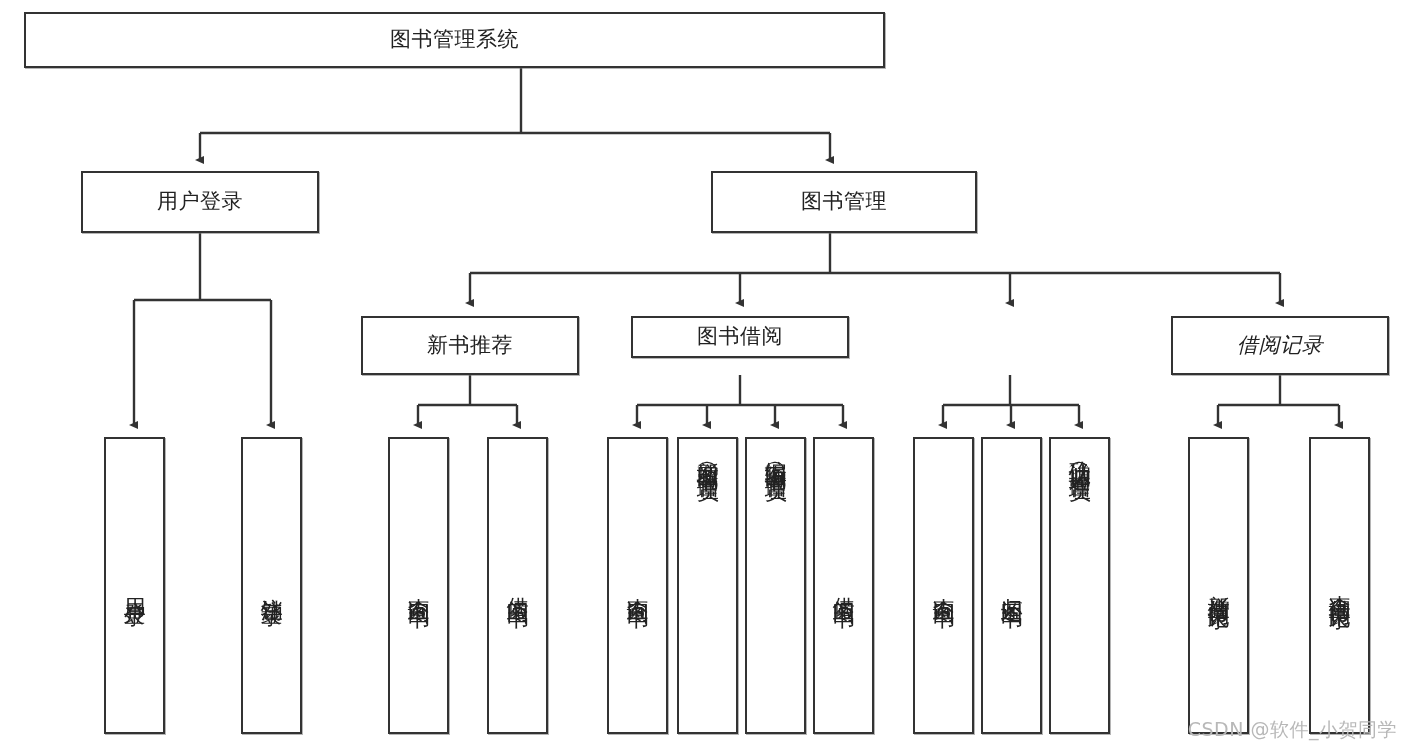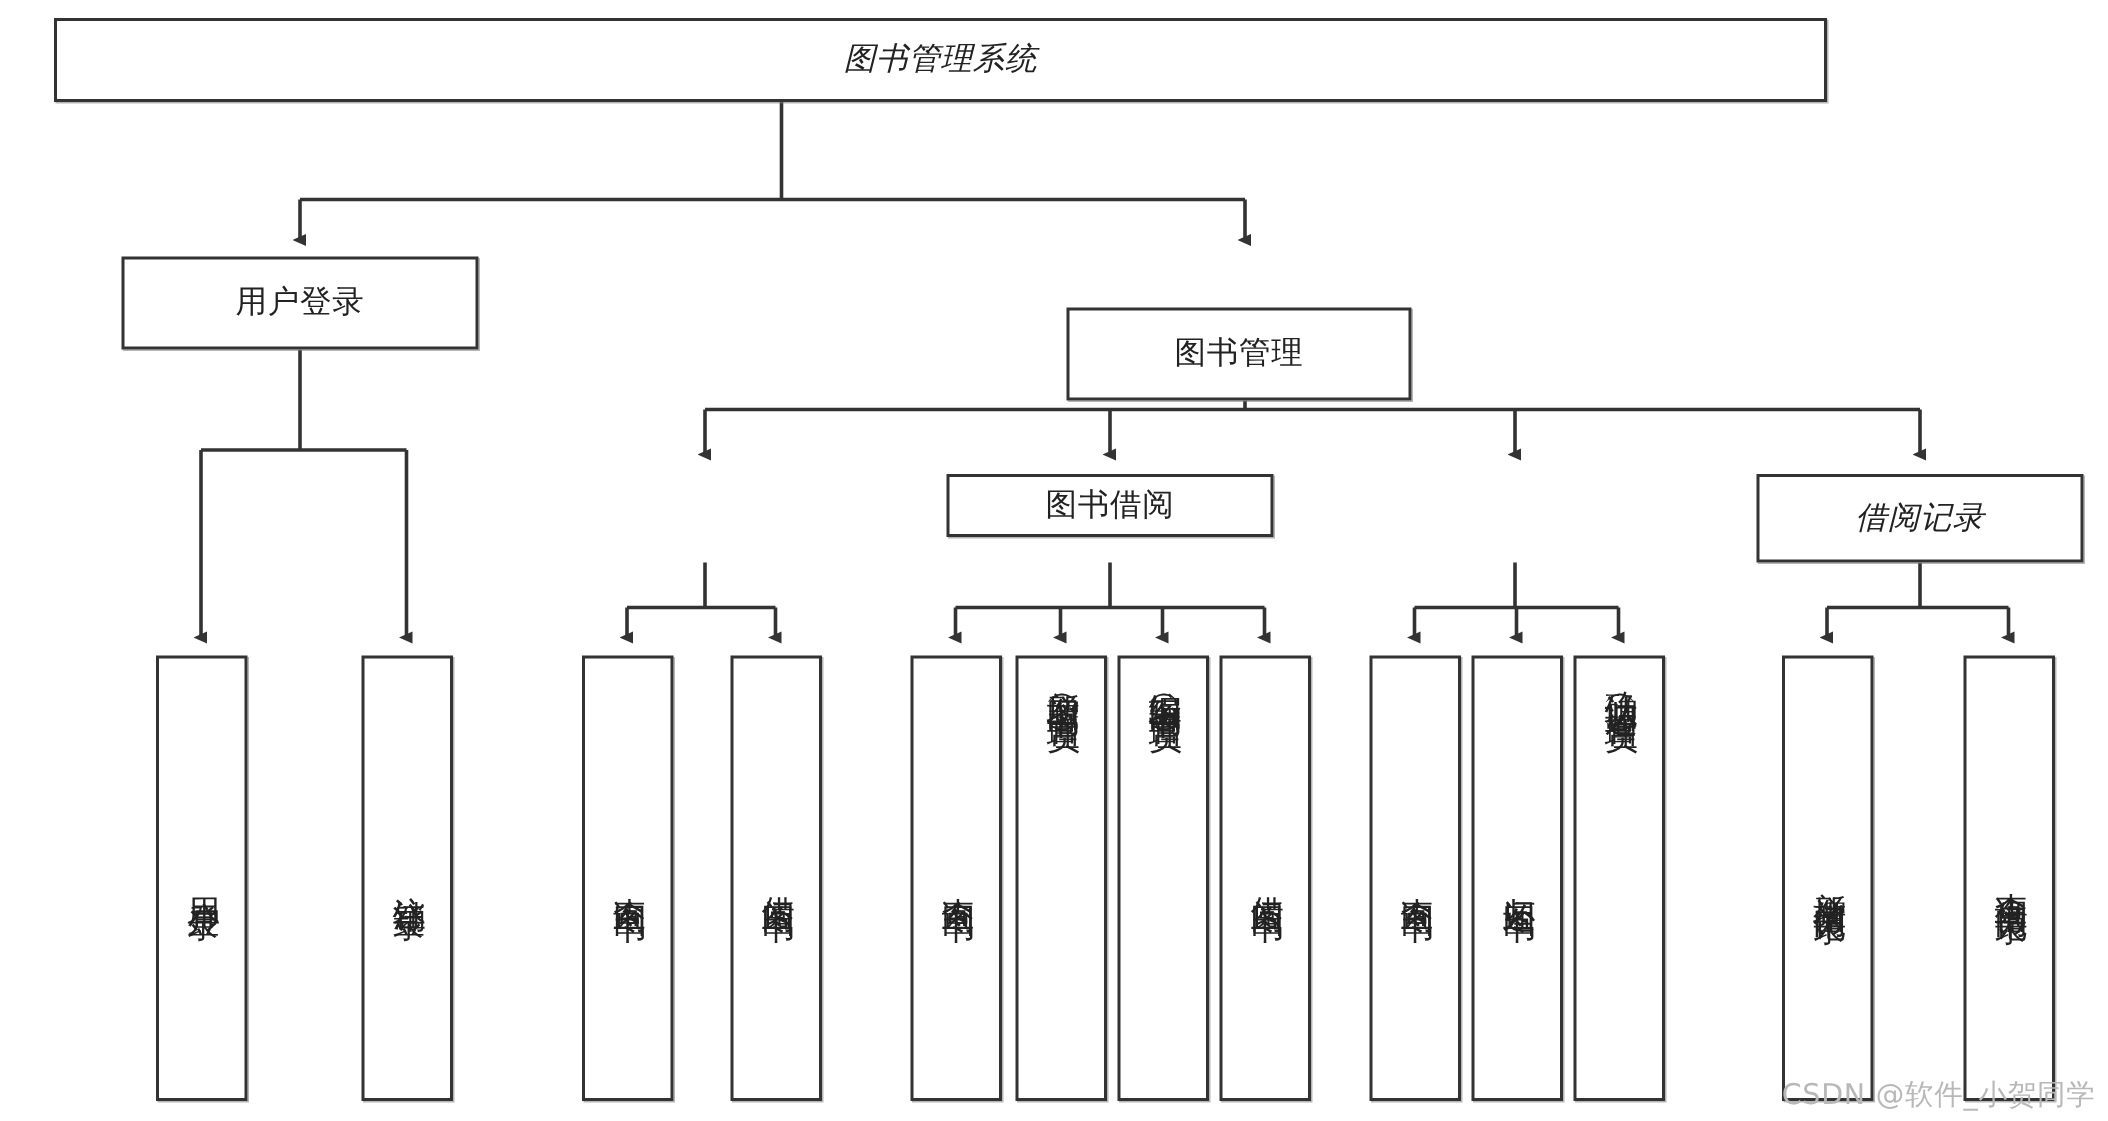--- a/index.html
+++ b/index.html
@@ -117,31 +117,34 @@
       <path d="M1011,405 L1011,425" marker-end="url(#arrow)"></path>
       <path d="M1079,405 L1079,425" marker-end="url(#arrow)"></path>
 
       <path d="M1280,375 L1280,405"></path>
       <path d="M1218,405 L1339,405"></path>
       <path d="M1218,405 L1218,425" marker-end="url(#arrow)"></path>
       <path d="M1339,405 L1339,425" marker-end="url(#arrow)"></path>
     </g>
   </svg>
 
-  <div class="node" style="left: 36px; top: 12px; width: 1182px; height: 56px; font-style: italic;">
+  <div class="node" style="left: 24px; top: 12px; width: 861px; height: 56px;">
     <span class="label">图书管理系统</span>
   </div>
 
   <div class="node" style="left: 81px; top: 171px; width: 238px; height: 62px;">
     <span class="label">用户登录</span>
   </div>
-  <div class="node" style="left: 711px; top: 171px; width: 230px; height: 62px; margin-top: 34px;">
+  <div class="node" style="left: 711px; top: 171px; width: 266px; height: 62px;">
     <span class="label">图书管理</span>
   </div>
 
+  <div class="node" style="left: 361px; top: 316px; width: 218px; height: 59px;">
+    <span class="label">新书推荐</span>
+  </div>
   <div class="node" style="left: 631px; top: 316px; width: 218px; height: 42px;">
     <span class="label">图书借阅</span>
   </div>
   <div class="node" style="left: 1171px; top: 316px; width: 218px; height: 59px; font-style: italic;">
     <span class="label">借阅记录</span>
   </div>
 
   <div class="node vertical mid" style="left: 104px; top: 437px; width: 61px; height: 297px;">
     <span class="label">用户登录</span>
   </div>

